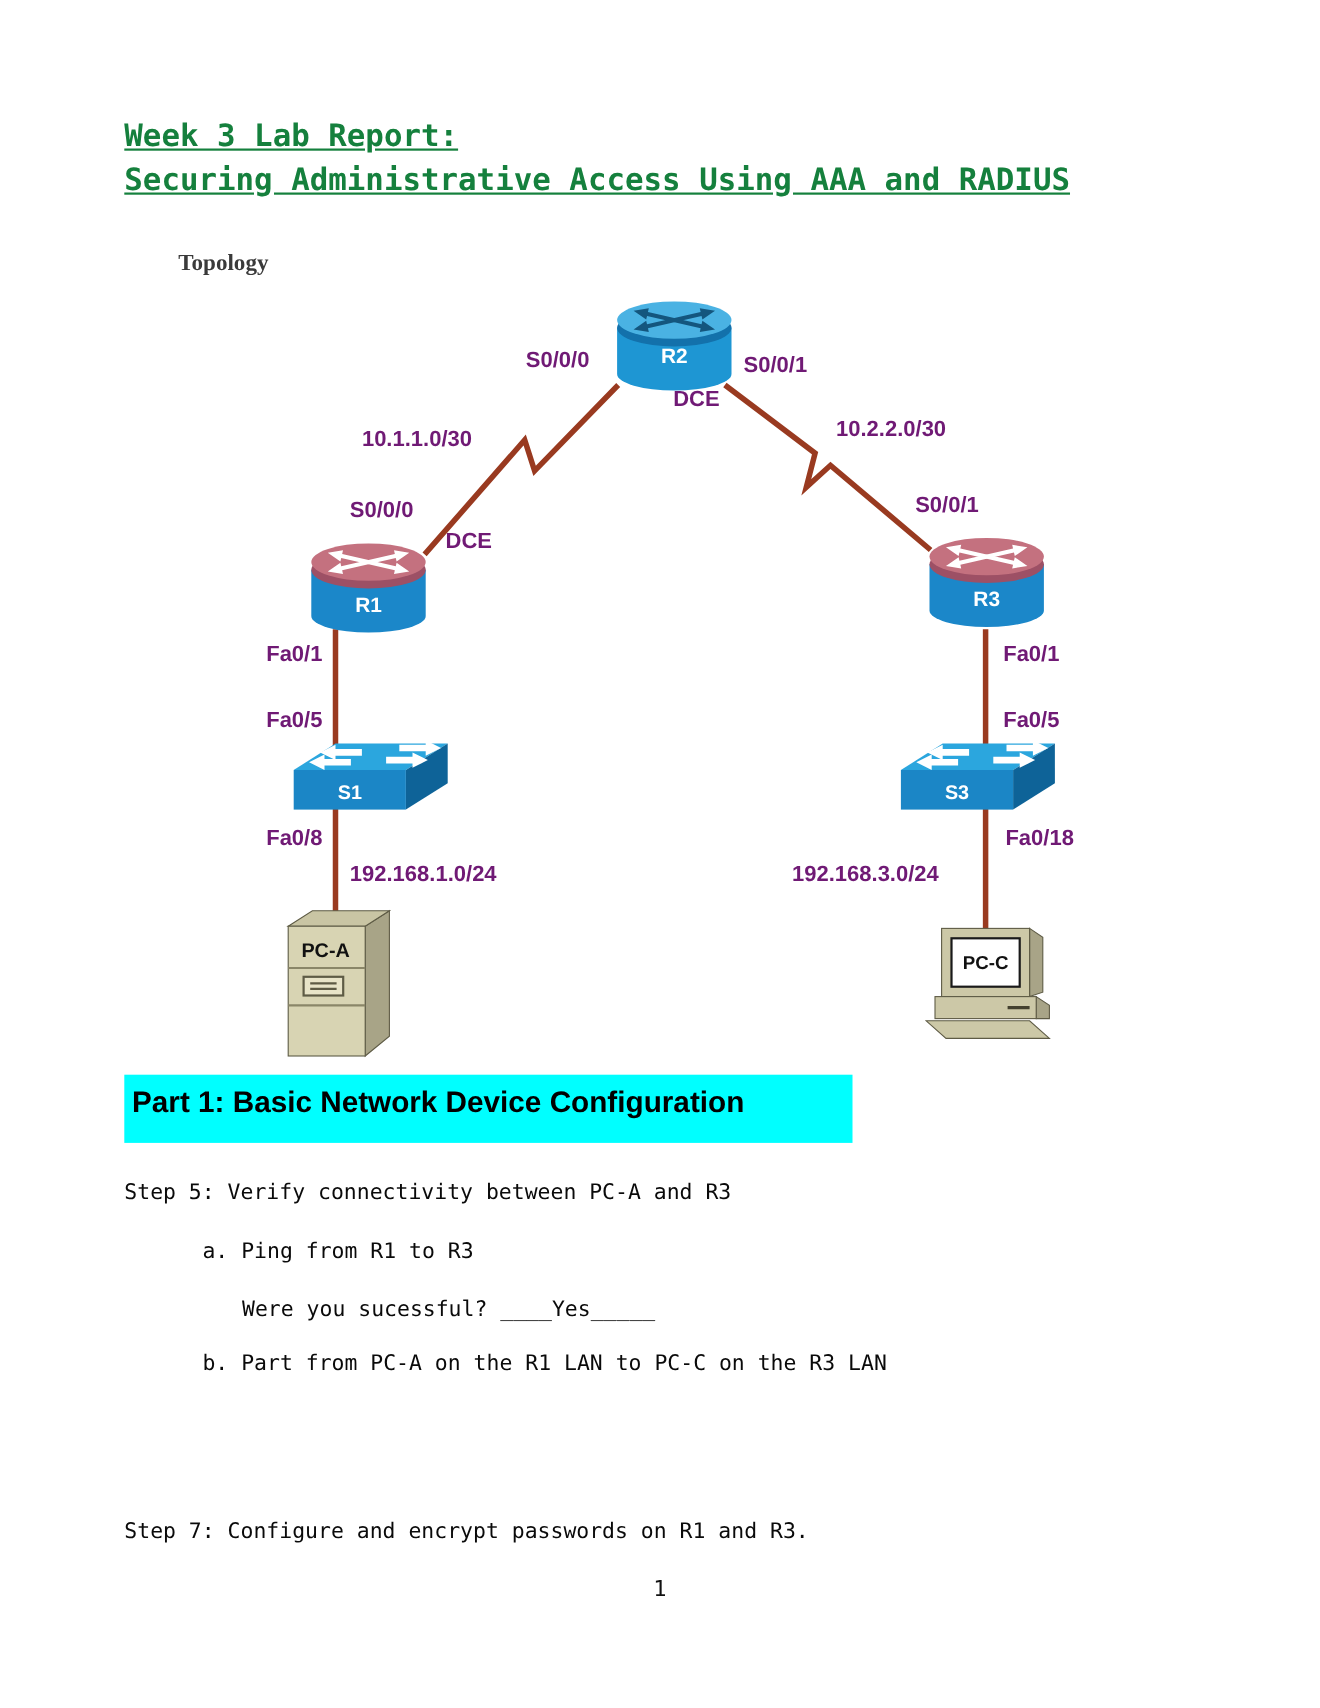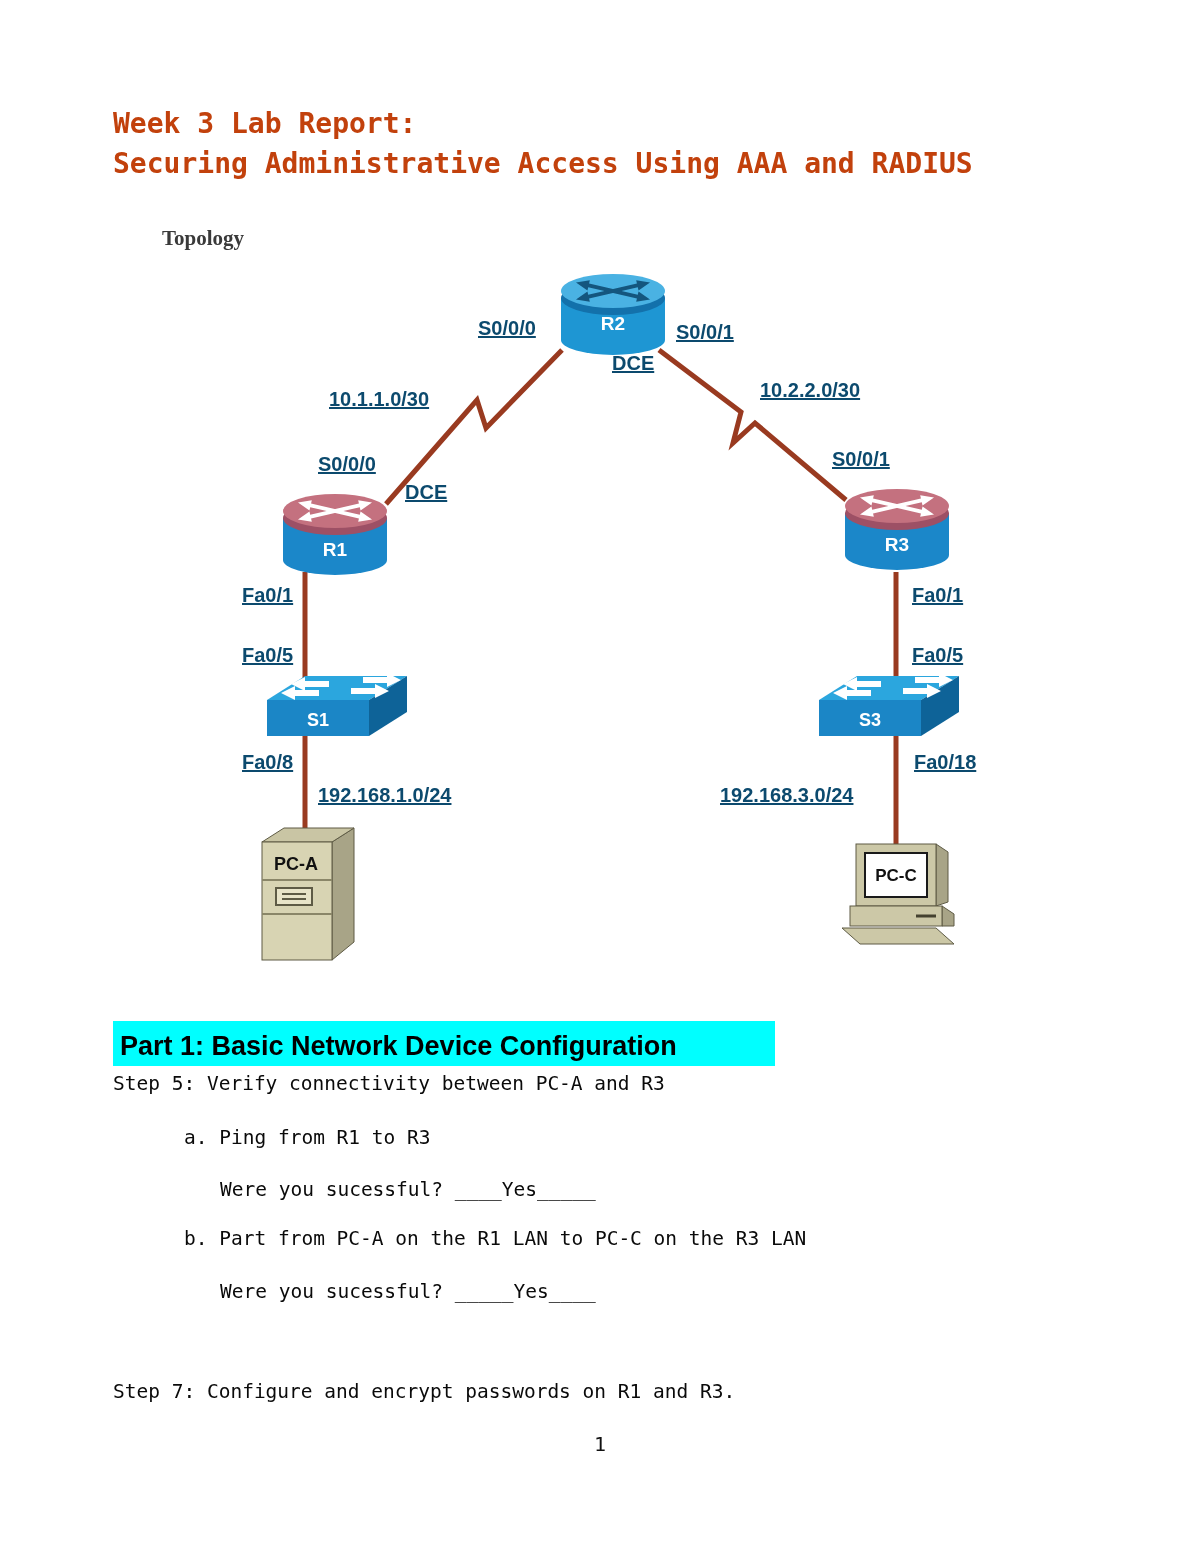--- a/index.html
+++ b/index.html
@@ -3,33 +3,32 @@
 <meta charset="utf-8">
 <style>
   html,body { margin:0; padding:0; background:#ffffff; }
   .page {
     position:relative; width:1200px; height:1553px; background:#ffffff;
     font-family:"DejaVu Sans Mono", monospace; color:#0a0a0a; overflow:hidden;
   }
   .abs { position:absolute; }
 
   
-  .doc-title { font:bold 28px "DejaVu Sans Mono", monospace; white-space:pre; color:#c2410c; }
+  .doc-title { font:bold 28px "DejaVu Sans Mono", monospace; white-space:pre; color:#15803d;text-decoration:underline; }
   .body-line { font:19.5px "DejaVu Sans Mono", monospace; white-space:pre; color:#0a0a0a; }
   .page-num  { font:20px "DejaVu Sans Mono", monospace; text-align:center; width:100%; color:#111; }
 
   
   .topo-label { font:bold 21px "Liberation Sans", sans-serif; color:#3a3a3a; }
-  .dlab { position:absolute; font:bold 20px "Liberation Sans", sans-serif; color:#0c4a6e; white-space:pre;text-decoration:underline; }
+  .dlab { position:absolute; font:bold 20px "Liberation Sans", sans-serif; color:#701a75; white-space:pre; }
 
   
   .part-band {
-    position:absolute; left:113px; top:977px; width:662px; height:45px;
+    position:absolute; left:113px; top:977px; width:662px; height:62px;
     background:#00ffff;
-    margin-top:44px;
   }
   .part-band .txt {
     font:bold 27px "Liberation Sans", sans-serif; color:#000;
     line-height:50px; padding-left:7px; white-space:pre;
   }
 
   
   .router-pink { --rtop:#c4717f; --rrim:#9d5065; --rbody:#1b87c9; --rarrow:#ffffff; }
   .router-blue { --rtop:#4ab2e3; --rrim:#1371ab; --rbody:#1e96d3; --rarrow:#14567e; }
   .router-svg .rtop  { fill:var(--rtop); }
@@ -160,18 +159,17 @@
   <div class="dlab" style="left:720px; top:784px;">192.168.3.0/24</div>
 
   <div class="part-band">
     <div class="txt">Part 1: Basic Network Device Configuration</div>
   </div>
 
   <div class="abs body-line" style="left:113px; top:1072px;">Step 5: Verify connectivity between PC-A and R3</div>
   <div class="abs body-line" style="left:184px; top:1126px;">a. Ping from R1 to R3</div>
   <div class="abs body-line" style="left:220px; top:1178px;">Were you sucessful? ____Yes_____</div>
   <div class="abs body-line" style="left:184px; top:1227px;">b. Part from PC-A on the R1 LAN to PC-C on the R3 LAN</div>
-  <div class="abs body-line" style="left:220px; top:1280px;">Were you sucessful? _____Yes____</div>
   <div class="abs body-line" style="left:113px; top:1380px;">Step 7: Configure and encrypt passwords on R1 and R3.</div>
 
   <div class="abs page-num" style="left:0px; top:1432px;">1</div>
 
 </div>
 
 </body></html>

